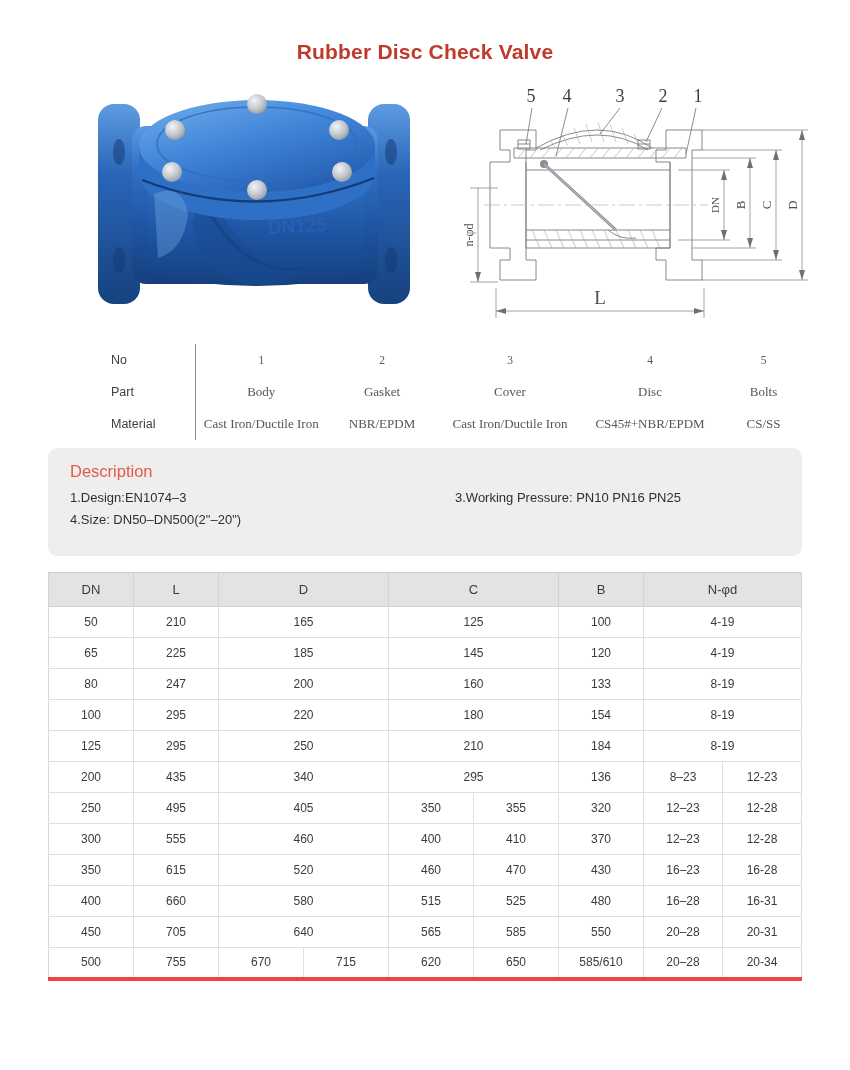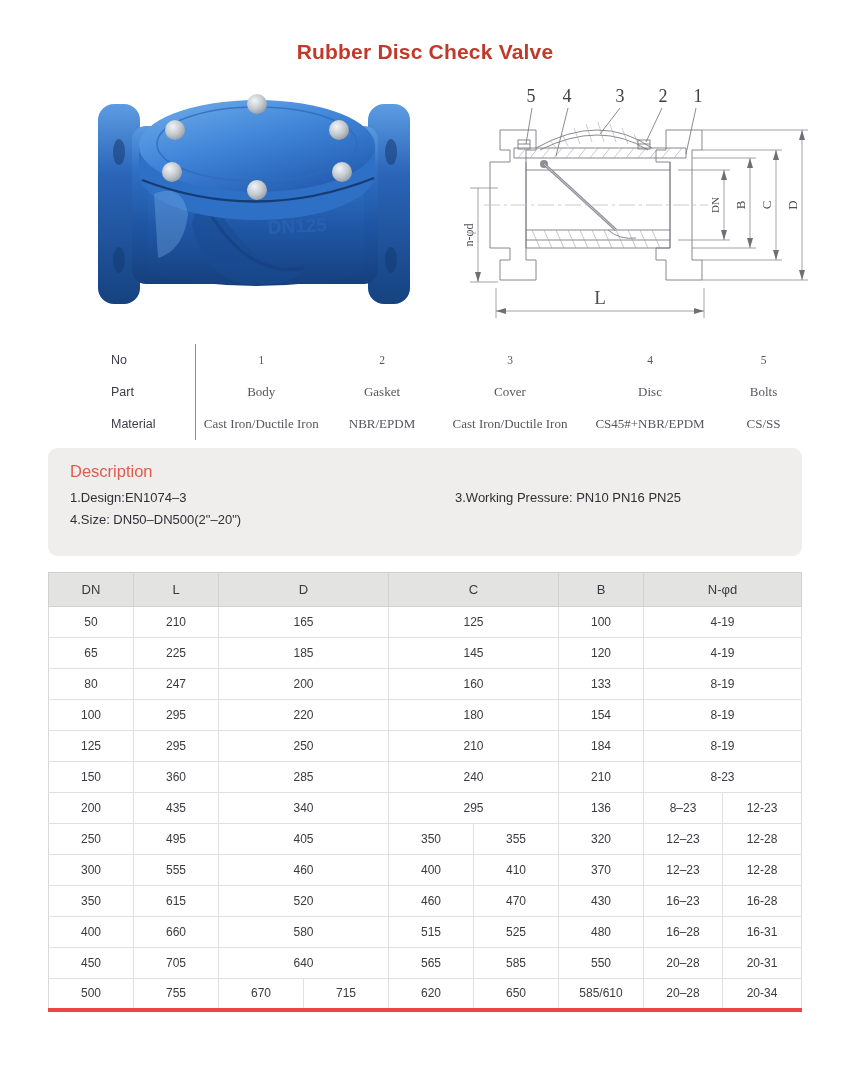--- a/index.html
+++ b/index.html
@@ -431,28 +431,20 @@
           </tr>
           <tr>
             <td>125</td>
             <td>295</td>
             <td colspan="2">250</td>
             <td colspan="2">210</td>
             <td>184</td>
             <td colspan="2">8-19</td>
           </tr>
           <tr>
-            <td>150</td>
-            <td>360</td>
-            <td colspan="2">285</td>
-            <td colspan="2">240</td>
-            <td>210</td>
-            <td colspan="2">8-23</td>
-          </tr>
-          <tr>
             <td>200</td>
             <td>435</td>
             <td colspan="2">340</td>
             <td colspan="2">295</td>
             <td>136</td>
             <td>8–23</td>
             <td>12-23</td>
           </tr>
           <tr>
             <td>250</td>

